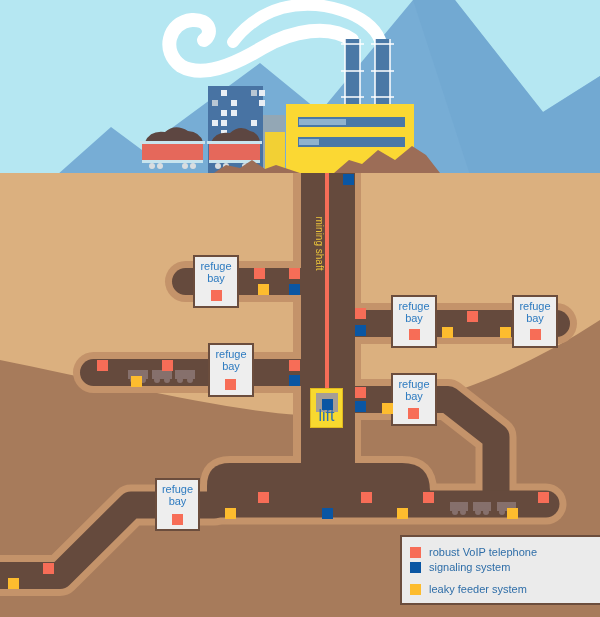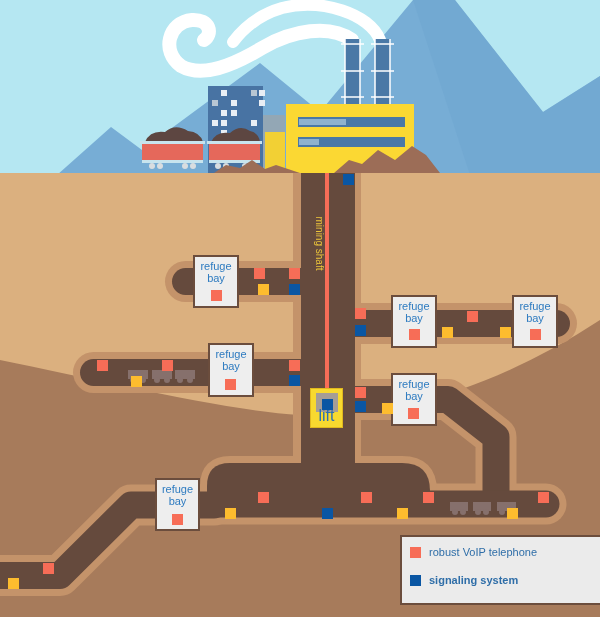--- a/index.html
+++ b/index.html
@@ -234,19 +234,23 @@
       <div class="marker" style="left: 172px; top: 514px; background: rgb(247, 109, 87);"></div>
       <div class="marker" style="left: 43px; top: 563px; background: rgb(247, 109, 87);"></div>
       <div class="marker" style="left: 8px; top: 578px; background: rgb(253, 188, 46);"></div>
     </div>
 
   <div class="legend">
     <div class="legend-row" style="top:8px;">
       <div class="legend-swatch" style="background: rgb(247, 109, 87);"></div>
       <span class="legend-text">robust VoIP telephone</span>
     </div>
-    <div class="legend-row" style="top:36px;font-weight:bold;">
+    <div class="legend-row" style="top:23px;">
       <div class="legend-swatch" style="background: rgb(10, 86, 163);"></div>
       <span class="legend-text">signaling system</span>
     </div>
+    <div class="legend-row" style="top:45px;">
+      <div class="legend-swatch" style="background: rgb(253, 188, 46);"></div>
+      <span class="legend-text">leaky feeder system</span>
+    </div>
   </div>
 
 </div>
 
 </body></html>

